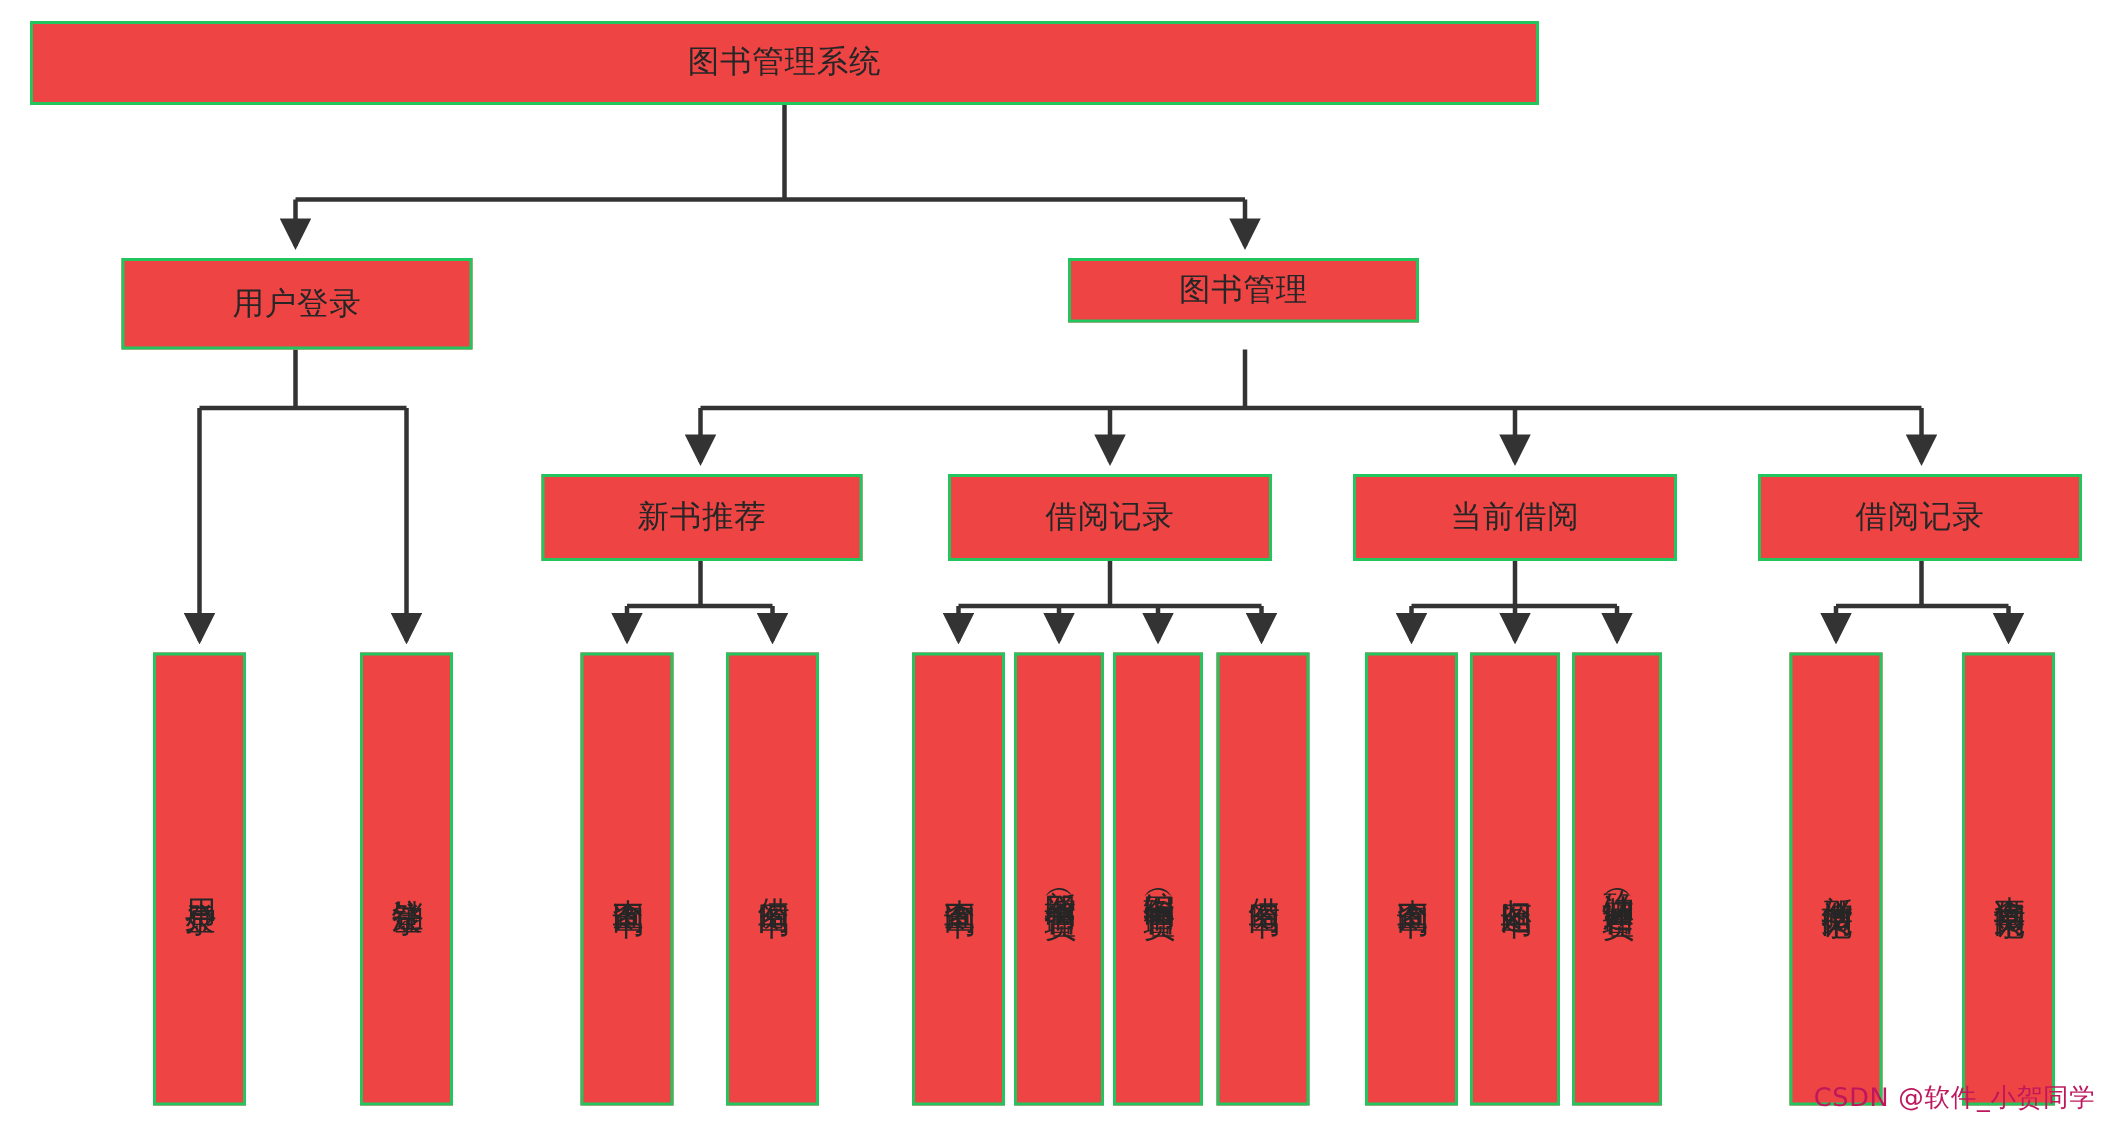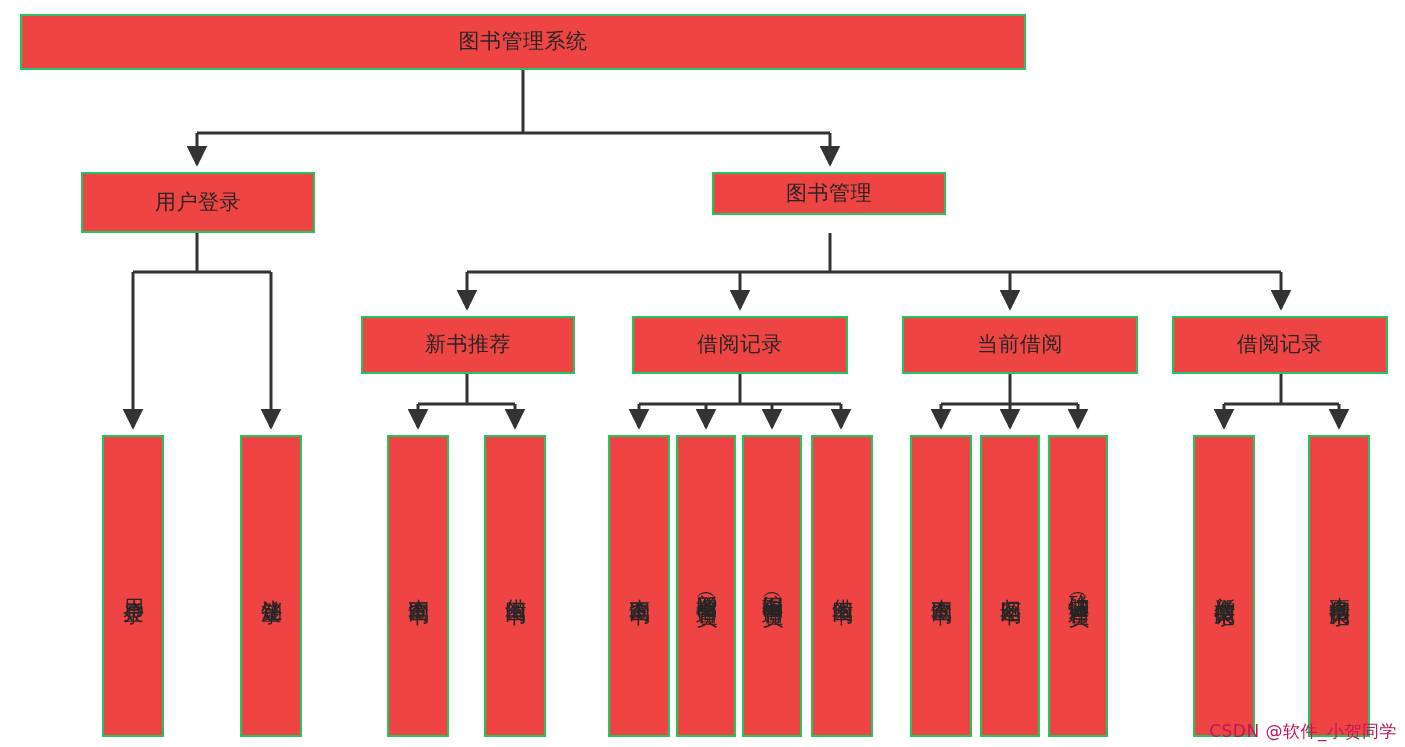--- a/index.html
+++ b/index.html
@@ -126,21 +126,21 @@
   </div>
 
   <div class="node horiz" style="left:361px; top:316px; width:214px; height:58px;">
     <span>新书推荐</span>
   </div>
 
   <div class="node horiz" style="left:632px; top:316px; width:216px; height:58px;">
     <span>借阅记录</span>
   </div>
 
-  <div class="node horiz" style="left:902px; top:316px; width:236px; height:58px;">
+  <div class="node horiz" style="left:902px; top:316px; width:216px; height:58px;">
     <span>当前借阅</span>
   </div>
 
   <div class="node horiz" style="left:1172px; top:316px; width:216px; height:58px;">
     <span>借阅记录</span>
   </div>
 
   <div class="node vert" style="left:102px; top:435px; width:62px; height:302px;">
     <span class="vtext">用户登录</span>
   </div>

